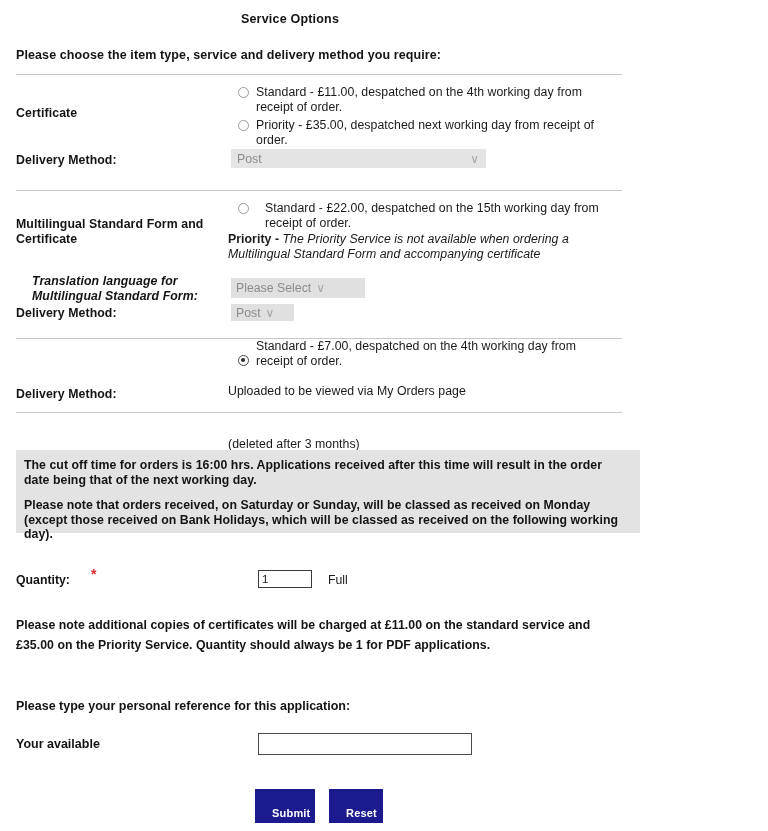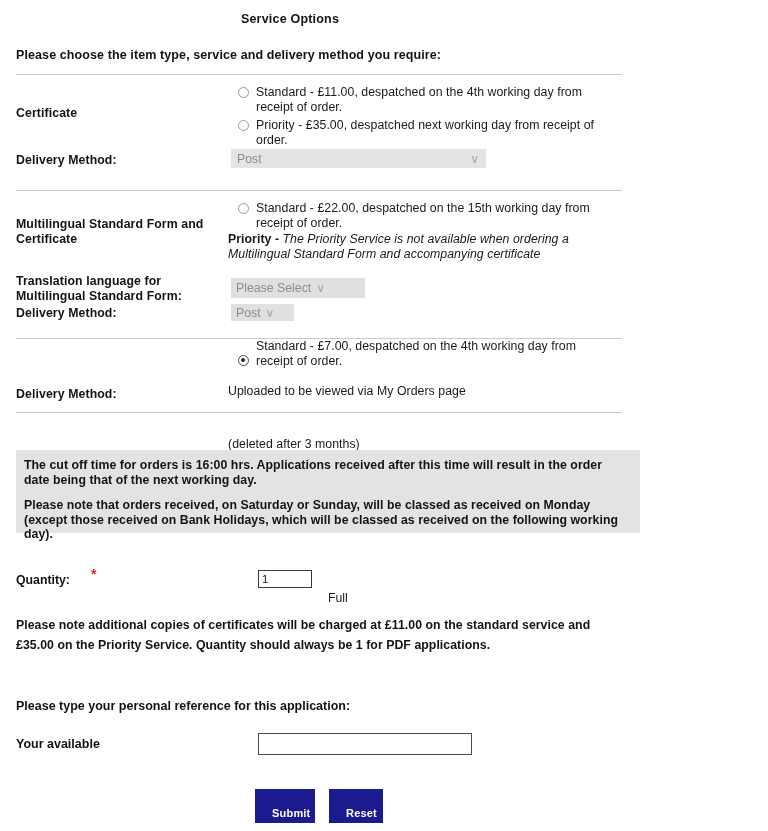--- a/index.html
+++ b/index.html
@@ -182,21 +182,20 @@
     color: #1a1a1a;
     padding: 0 3px;
     outline: none;
   }
   .qty-suffix {
     position: absolute;
     left: 328px;
     top: 573px;
     font-size: 12.3px;
     color: #1a1a1a;
-    margin-top: 18px;
   }
 
   
   .qty-note {
     position: absolute;
     left: 16px;
     top: 615px;
     width: 600px;
     font-size: 12.3px;
     font-weight: bold;
@@ -285,27 +284,27 @@
 
   <div class="lbl" style="left:16px; top:153px;">Delivery Method:</div>
   <div class="sel" style="left:231px; top:149px; width:255px; height:19px;">
     <span>Post</span>
     <span class="chev">∨</span>
   </div>
 
   <div class="lbl" style="left:16px; top:217px; width:210px;">Multilingual Standard Form and Certificate</div>
 
   <div class="radio" style="left:238px; top:203px;"></div>
-  <div class="opt" style="left:256px; top:201px; width:355px;">Standard - £22.00, despatched on the 15th working day from receipt of order.</div>
+  <div class="opt" style="left:265px; top:201px; width:355px;">Standard - £22.00, despatched on the 15th working day from receipt of order.</div>
 
   <div class="opt" style="left:228px; top:232px; width:390px;">
     <span class="bold">Priority - </span><span class="italic">The Priority Service is not available when ordering a Multilingual Standard Form and accompanying certificate</span>
   </div>
 
-  <div class="lbl" style="left:16px; top:274px; width:215px;">Translation language for Multilingual Standard Form:</div>
+  <div class="lbl" style="left:32px; top:274px; width:215px;font-style:italic;">Translation language for Multilingual Standard Form:</div>
   <div class="sel compact" style="left:231px; top:278px; width:134px; height:20px;">
     <span>Please Select</span>
     <span class="chev">∨</span>
   </div>
 
   <div class="lbl" style="left:16px; top:306px;">Delivery Method:</div>
   <div class="sel compact" style="left:231px; top:304px; width:63px; height:17px;">
     <span>Post</span>
     <span class="chev">∨</span>
   </div>

